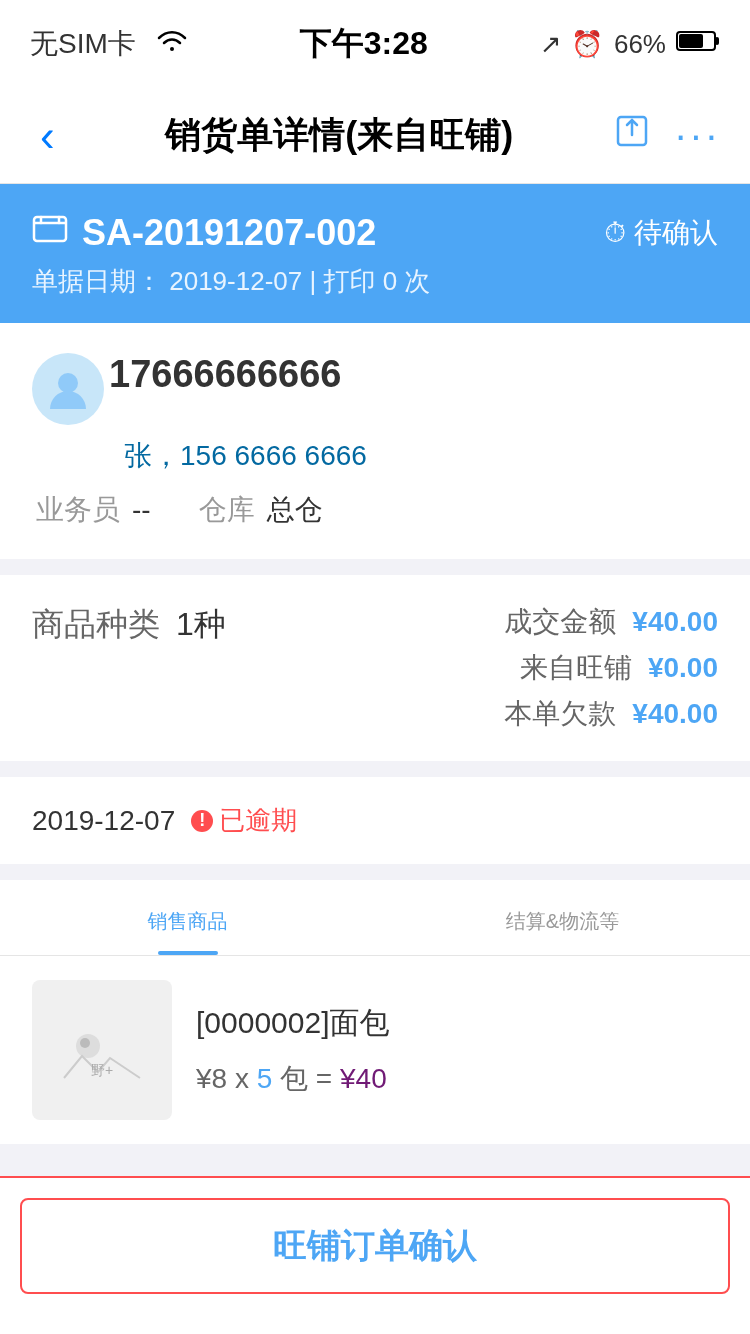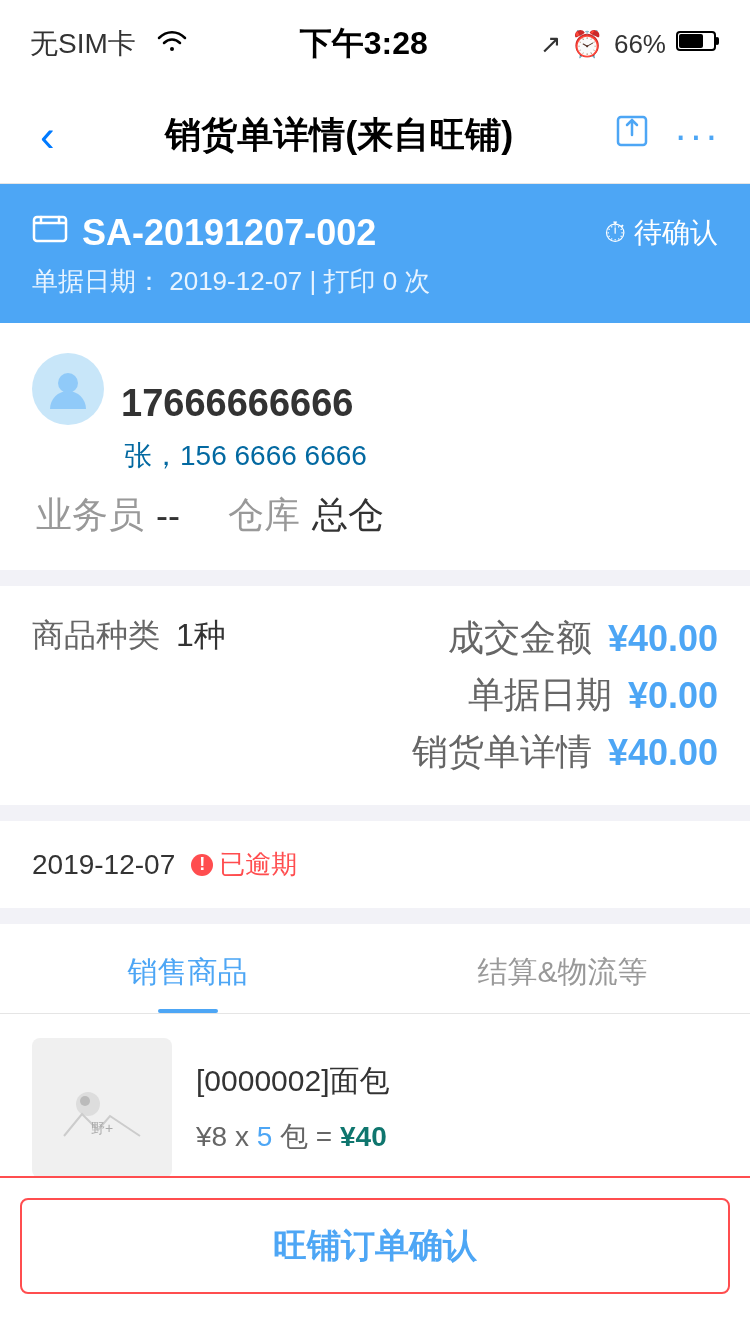--- a/index.html
+++ b/index.html
@@ -107,22 +107,22 @@
     }
 
     
     .customer-section {
       background: #fff;
       padding: 30px 32px;
       margin-bottom: 16px;
     }
     .customer-row {
       display: flex;
-      align-items: flex-end;
-      gap: 17px;
+      align-items: flex-start;
+      gap: 5px;
       margin-bottom: 12px;
     }
     .avatar {
       width: 72px;
       height: 72px;
       border-radius: 50%;
       background: #c8e6f9;
       display: flex;
       align-items: center;
       justify-content: center;
@@ -142,21 +142,21 @@
     .customer-meta {
       display: flex;
       align-items: center;
       gap: 48px;
       margin-left: 4px;
     }
     .meta-item {
       display: flex;
       align-items: center;
       gap: 12px;
-      font-size: 36px;
+      font-size: 28px;
       color: #666;
     }
     .meta-label {
       color: #999;
     }
     .meta-value {
       color: #333;
     }
 
     
@@ -185,21 +185,21 @@
     .summary-right {
       display: flex;
       flex-direction: column;
       align-items: flex-end;
       gap: 8px;
     }
     .amount-row {
       display: flex;
       align-items: center;
       gap: 16px;
-      font-size: 36px;
+      font-size: 28px;
     }
     .amount-label {
       color: #666;
     }
     .amount-blue {
       color: #4da6f5;
       font-weight: 600;
     }
 
     
@@ -240,21 +240,21 @@
       margin-bottom: 0;
     }
     .tabs-row {
       display: flex;
       border-bottom: 1px solid #e5e5e5;
     }
     .tab-item {
       flex: 1;
       text-align: center;
       padding: 28px 0 20px;
-      font-size: 30px;
+      font-size: 20px;
       color: #999;
       cursor: pointer;
       position: relative;
     }
     .tab-item.active {
       color: #4da6f5;
     }
     .tab-item.active::after {
       content: '';
       position: absolute;
@@ -294,22 +294,22 @@
       font-size: 30px;
       color: #333;
       margin-bottom: 16px;
       font-weight: 500;
     }
     .product-price-row {
       font-size: 28px;
       color: #666;
     }
     .price-highlight {
-      color: #0f766e;
-      font-weight: 700;
+      color: #701a75;
+      font-weight: 400;
     }
     .qty-highlight {
       color: #4da6f5;
     }
 
     
     .bottom-area {
       background: #f2f2f7;
       flex: 1;
       min-height: 260px;
@@ -436,25 +436,25 @@
       <span class="summary-label">商品种类</span>
       <span>1种</span>
     </div>
   </div>
   <div class="summary-right">
     <div class="amount-row">
       <span class="amount-label">成交金额</span>
       <span class="amount-blue">¥40.00</span>
     </div>
     <div class="amount-row">
-      <span class="amount-label">单据日期</span>
+      <span class="amount-label">来自旺铺</span>
       <span class="amount-blue">¥0.00</span>
     </div>
     <div class="amount-row">
-      <span class="amount-label">销货单详情</span>
+      <span class="amount-label">本单欠款</span>
       <span class="amount-blue">¥40.00</span>
     </div>
   </div>
 </div>
 
 <div class="due-section card">
   <span class="due-date">2019-12-07</span>
   <span class="overdue-badge">
     <span class="overdue-dot">!</span>
     <span>已逾期</span>

